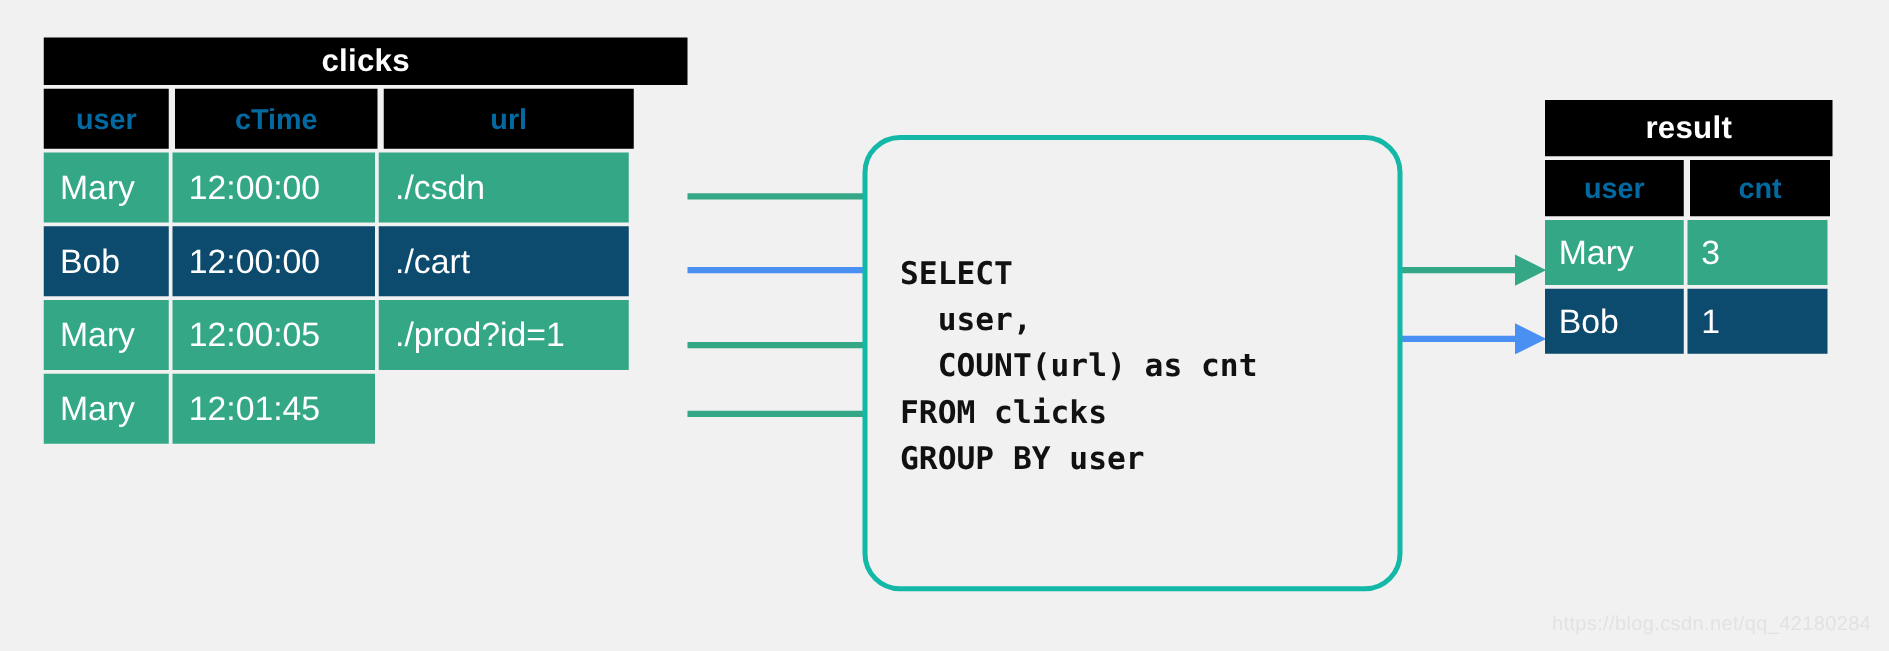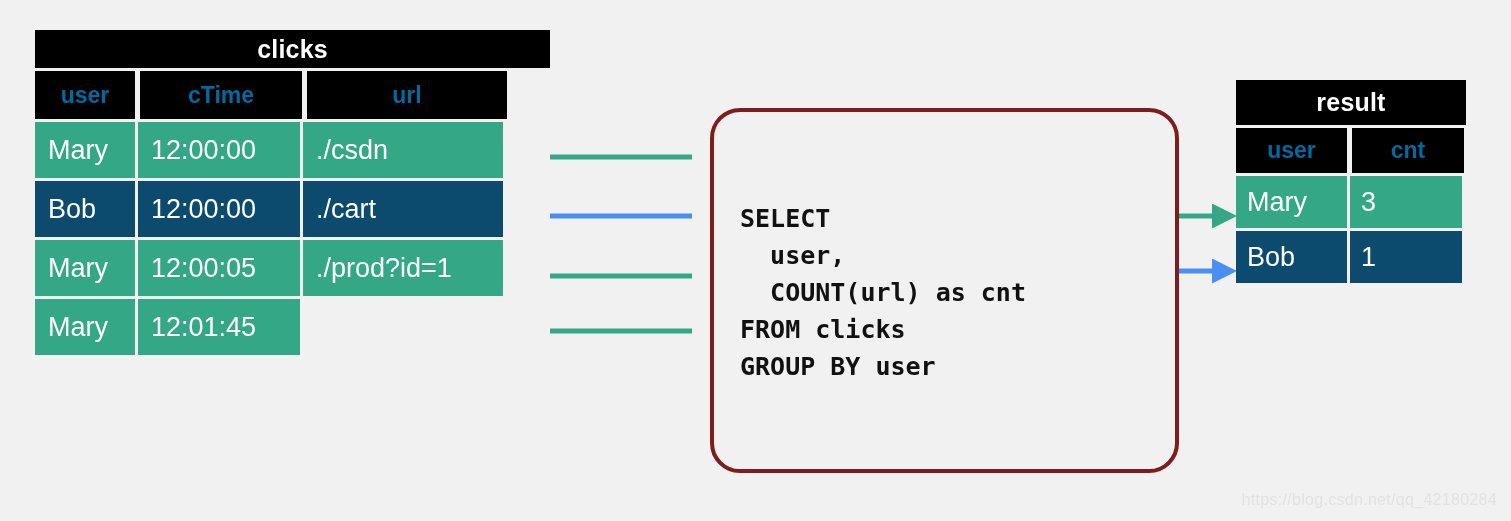--- a/index.html
+++ b/index.html
@@ -107,27 +107,26 @@
     padding-left: 11px;
   }
   .r-user { width: 111px; }
   .r-cnt  { width: 112px; }
 
   
   #sql-box {
     position: absolute;
     left: 690px;
     top: 108px;
-    width: 469px;
+    width: 432px;
     height: 365px;
     box-sizing: border-box;
-    border: 4px solid #7f1d1d;
+    border: 4px solid #14b8a6;
     border-radius: 30px;
     background: #f1f1f1;
-    margin-left: 20px;
   }
   #sql-text {
     position: absolute;
     left: 26px;
     top: 88px;
     margin: 0;
     font-family: "DejaVu Sans Mono", monospace;
     font-size: 25px;
     line-height: 37px;
     color: #111111;

